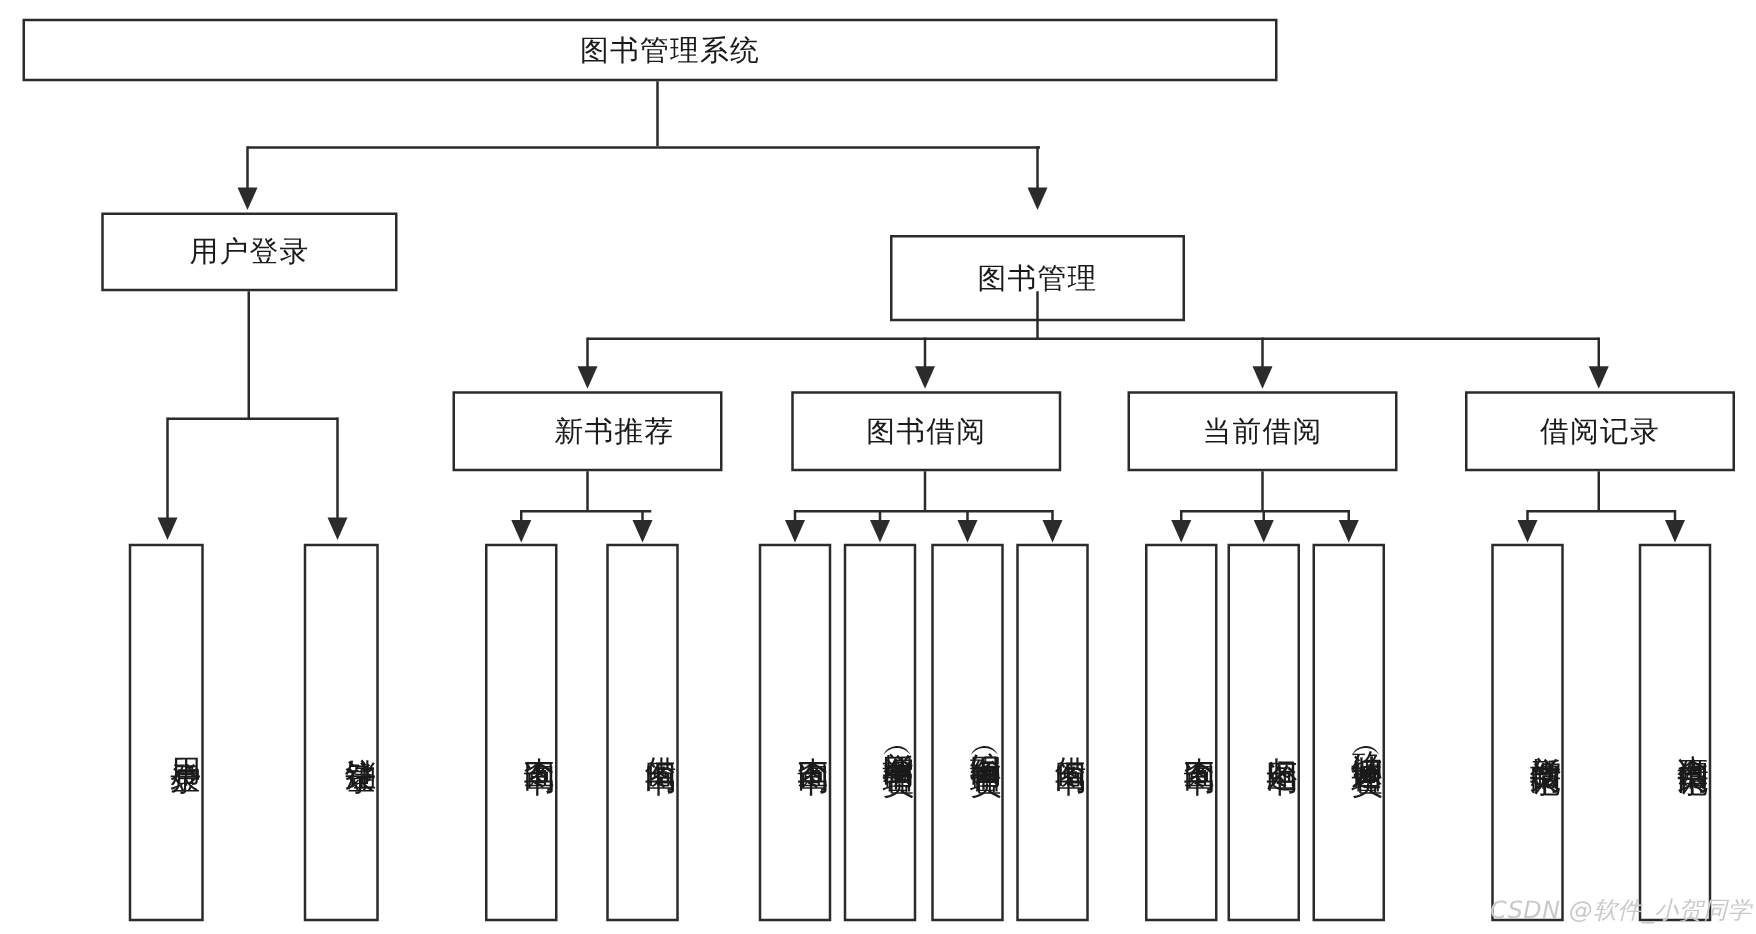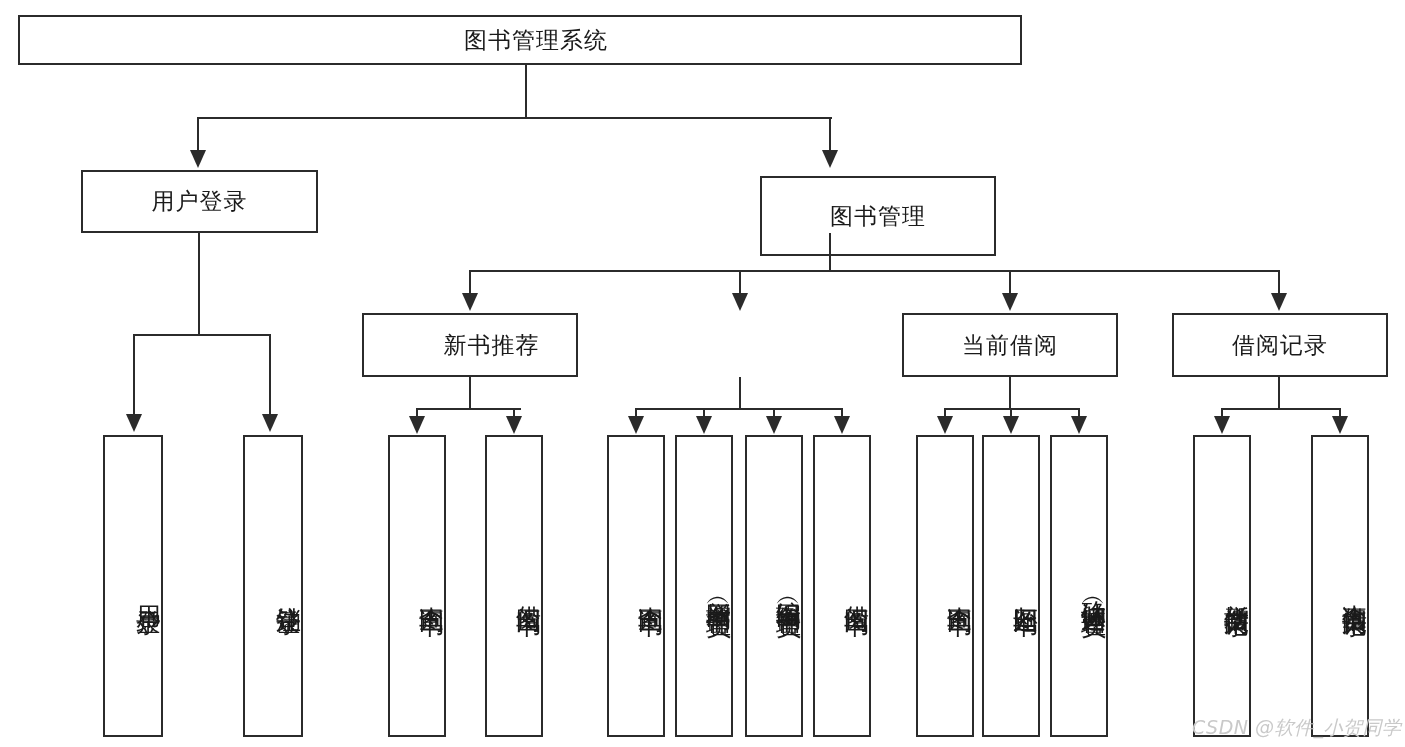--- a/index.html
+++ b/index.html
@@ -81,21 +81,21 @@
   <div class="hline" style="left:198px; top:117px; width:634px;"></div>
 
   <div class="vline" style="left:197px; top:117px; height:35px;"></div>
   <div class="arrow" style="left:190px; top:150px;"></div>
   <div class="vline" style="left:829px; top:117px; height:35px;"></div>
   <div class="arrow" style="left:822px; top:150px;"></div>
 
   <div class="box box-h" style="left:81px; top:170px; width:237px; height:63px;">
     <span>用户登录</span>
   </div>
-  <div class="box box-h" style="left:712px; top:176px; width:236px; height:80px;margin-left:48px;">
+  <div class="box box-h" style="left:712px; top:188px; width:236px; height:69px;">
     <span>图书管理</span>
   </div>
 
   <div class="vline" style="left:198px; top:233px; height:102px;"></div>
   <div class="hline" style="left:134px; top:334px; width:136px;"></div>
   <div class="vline" style="left:133px; top:334px; height:82px;"></div>
   <div class="arrow" style="left:126px; top:414px;"></div>
   <div class="vline" style="left:269px; top:334px; height:82px;"></div>
   <div class="arrow" style="left:262px; top:414px;"></div>
 
@@ -106,20 +106,23 @@
   <div class="vline" style="left:739px; top:270px; height:25px;"></div>
   <div class="arrow" style="left:732px; top:293px;"></div>
   <div class="vline" style="left:1009px; top:270px; height:25px;"></div>
   <div class="arrow" style="left:1002px; top:293px;"></div>
   <div class="vline" style="left:1278px; top:270px; height:25px;"></div>
   <div class="arrow" style="left:1271px; top:293px;"></div>
 
   <div class="box box-h" style="left:362px; top:313px; width:216px; height:64px;padding-left:43px;">
     <span>新书推荐</span>
   </div>
+  <div class="box box-h" style="left:633px; top:313px; width:216px; height:64px;">
+    <span>图书借阅</span>
+  </div>
   <div class="box box-h" style="left:902px; top:313px; width:216px; height:64px;">
     <span>当前借阅</span>
   </div>
   <div class="box box-h" style="left:1172px; top:313px; width:216px; height:64px;">
     <span>借阅记录</span>
   </div>
 
   <div class="vline" style="left:469px; top:377px; height:32px;"></div>
   <div class="hline" style="left:417px; top:408px; width:104px;"></div>
   <div class="vline" style="left:416px; top:408px; height:10px;"></div>

